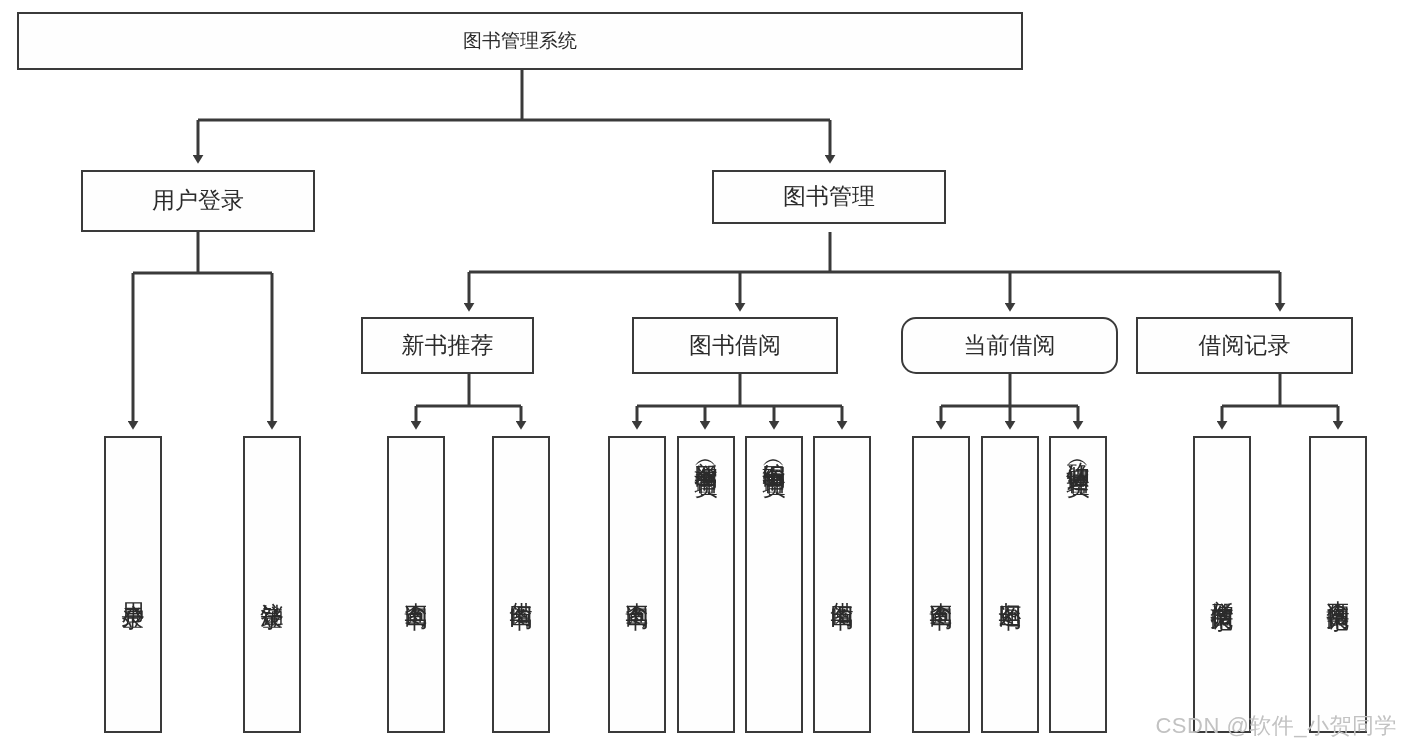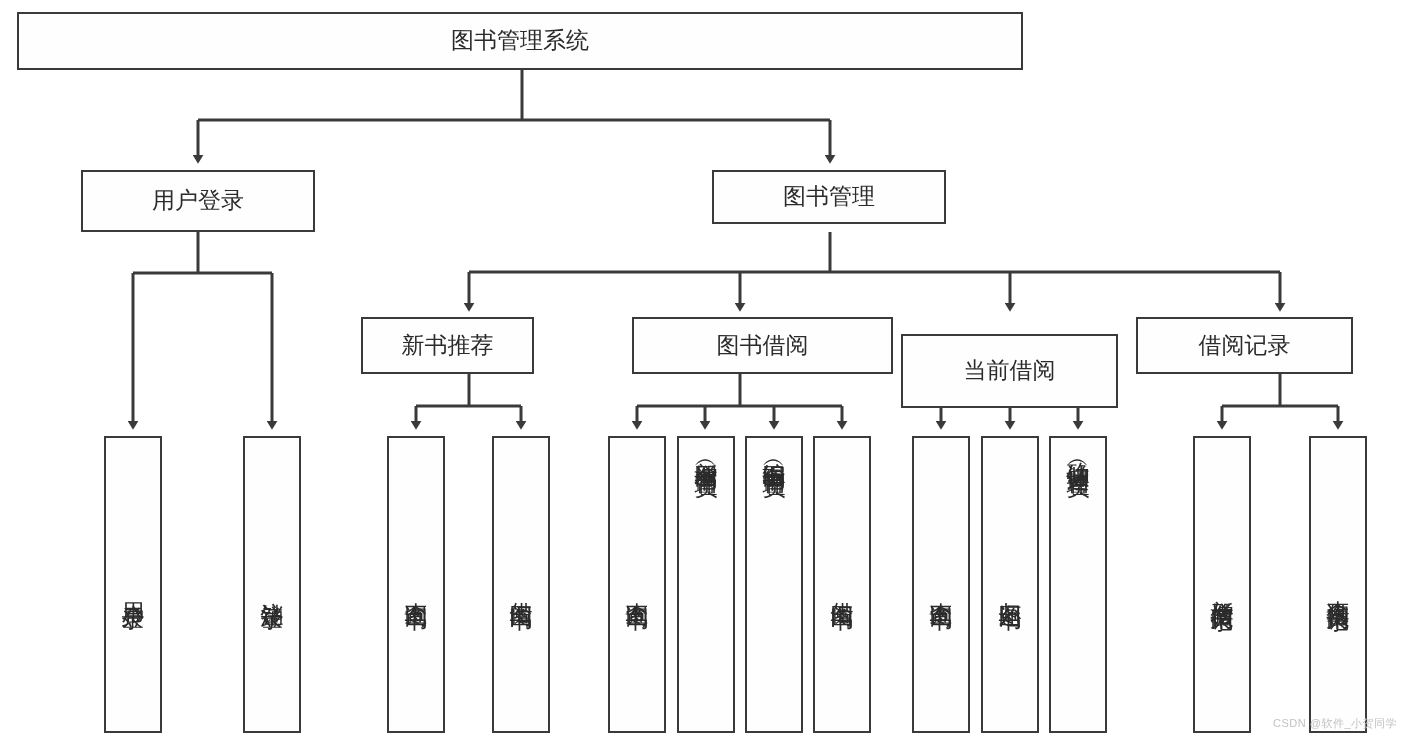--- a/index.html
+++ b/index.html
@@ -36,21 +36,21 @@
     justify-content: center;
     color: #2b2b2b;
     line-height: 1.18;
     text-align: center;
     z-index: 2;
   }
   .node-h {
     font-size: 23px;
   }
   .node-root {
-    font-size: 23px;
+    font-size: 19px;
     justify-content: center;
   }
   .node-leaf {
     font-size: 23px;
     align-items: flex-start;
     justify-content: center;
     padding-top: 6px;
   }
   .leaf-label {
     writing-mode: vertical-rl;
@@ -65,22 +65,22 @@
     align-items: center;
     height: 100%;
   }
   .node-label {
     display: block;
     white-space: nowrap;
   }
   #watermark {
     position: absolute;
     right: 8px;
-    bottom: 16px;
-    font-size: 11px;
+    bottom: 6px;
+    font-size: 22px;
     color: #c2c2c2;
     letter-spacing: 0.5px;
     z-index: 5;
     white-space: nowrap;
   }
 </style>
 </head>
 <body>
 
 <div id="diagram-root">
@@ -142,24 +142,24 @@
   <div class="node node-h" style="left:81px; top:170px; width:234px; height:62px;">
     <span class="node-label">用户登录</span>
   </div>
   <div class="node node-h" style="left:712px; top:170px; width:234px; height:54px;">
     <span class="node-label">图书管理</span>
   </div>
 
   <div class="node node-h" style="left:361px; top:317px; width:173px; height:57px;">
     <span class="node-label">新书推荐</span>
   </div>
-  <div class="node node-h" style="left:632px; top:317px; width:261px; height:57px;">
+  <div class="node node-h" style="left:632px; top:317px; width:206px; height:57px;">
     <span class="node-label">图书借阅</span>
   </div>
-  <div class="node node-h" style="left:901px; top:334px; width:217px; height:74px;">
+  <div class="node node-h" style="left:901px; top:317px; width:217px; height:57px;border-radius:15px;">
     <span class="node-label">当前借阅</span>
   </div>
   <div class="node node-h" style="left:1136px; top:317px; width:217px; height:57px;">
     <span class="node-label">借阅记录</span>
   </div>
 
   <div class="node node-leaf" style="left:104px; top:436px; width:58px; height:297px;">
     <span class="leaf-center">
       <span class="leaf-label">用户登录</span>
     </span>

